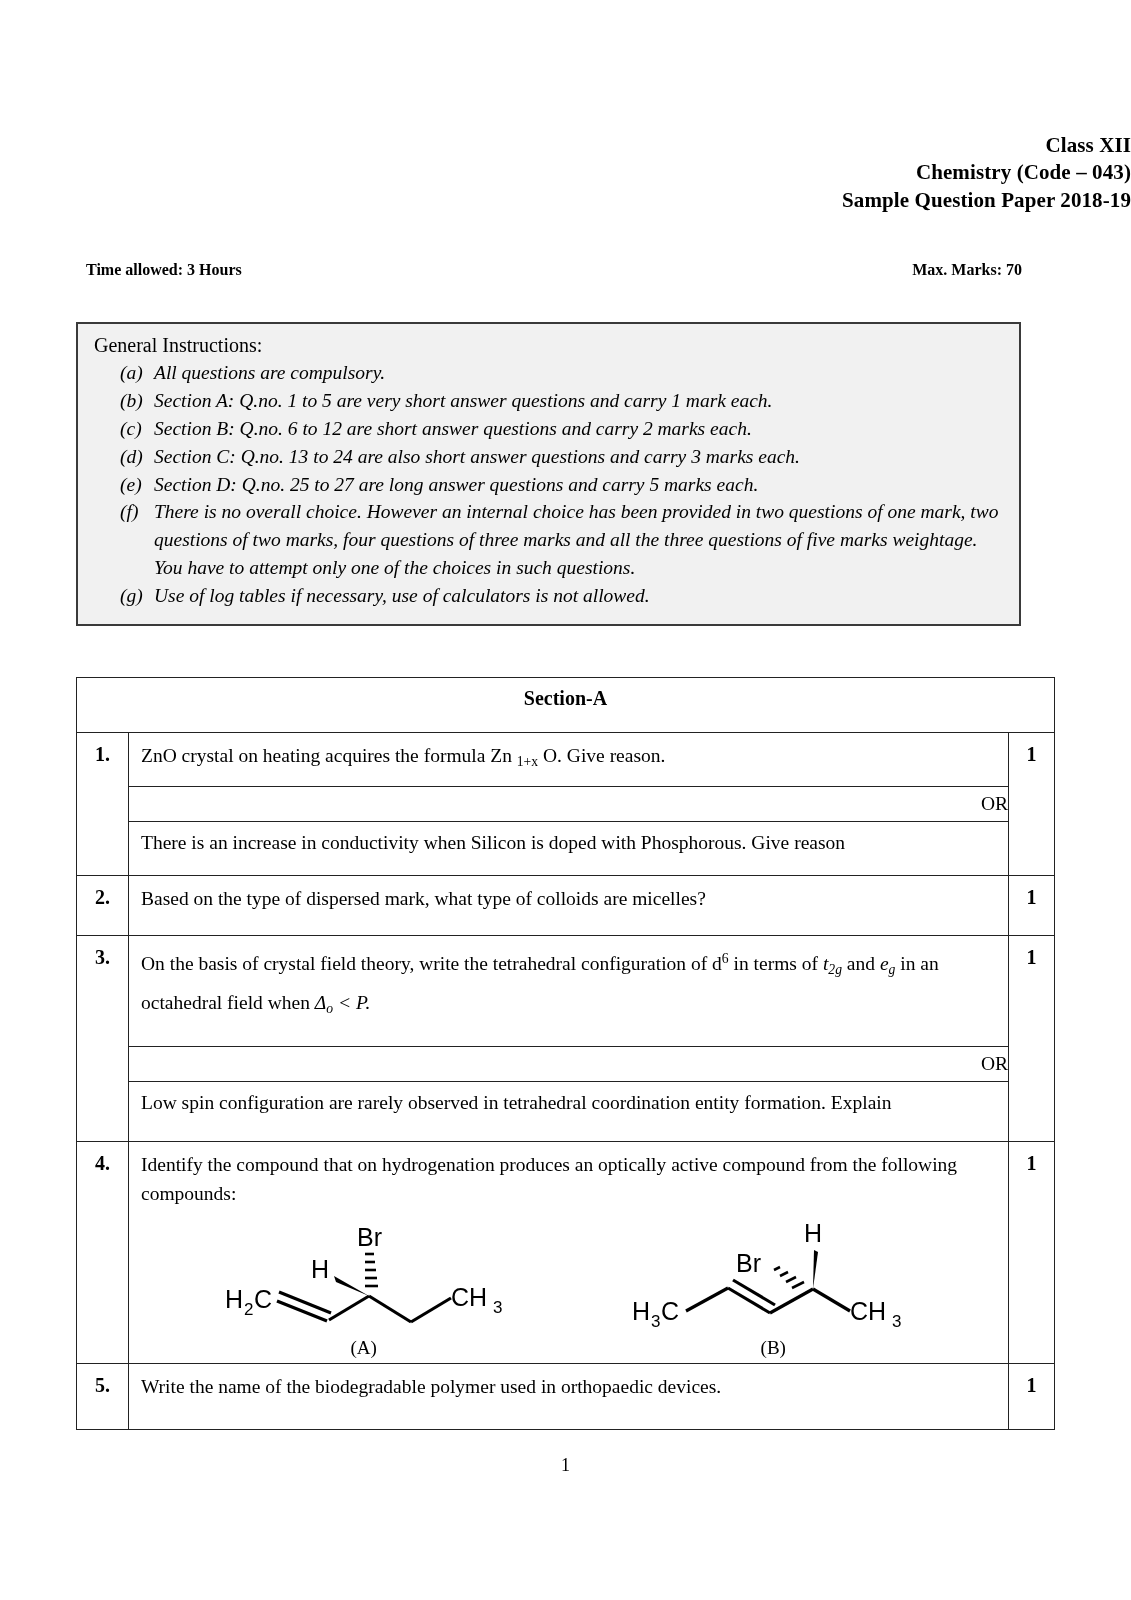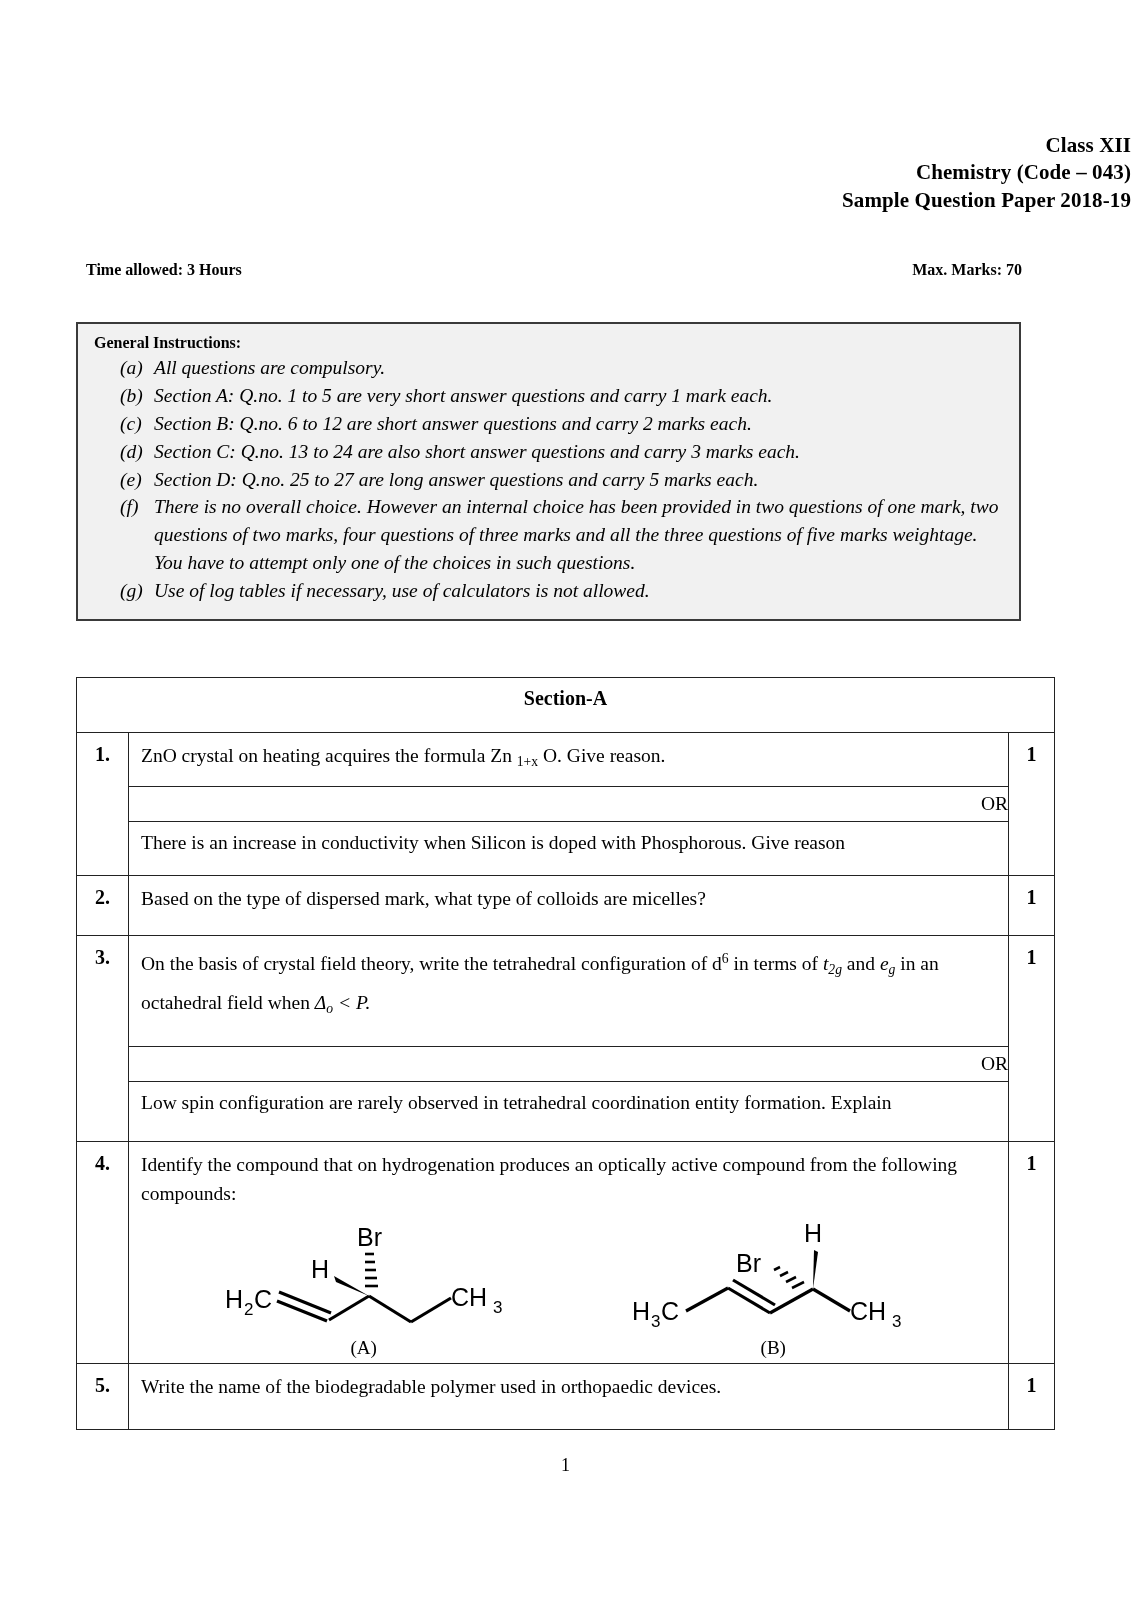--- a/index.html
+++ b/index.html
@@ -56,22 +56,22 @@
     position: absolute;
     top: 322px;
     left: 76px;
     width: 945px;
     box-sizing: border-box;
     border: 2px solid #3a3a3a;
     background: #f1f1f1;
     padding: 10px 14px 14px 16px;
   }
   .instr-title {
-    font-weight: bold;
-    font-size: 16px;
+    font-weight: normal;
+    font-size: 20px;
     margin-bottom: 2px;
   }
   .instr-list {
     margin: 0;
     padding: 0;
     list-style: none;
   }
   .instr-item {
     display: flex;
     font-style: italic;

